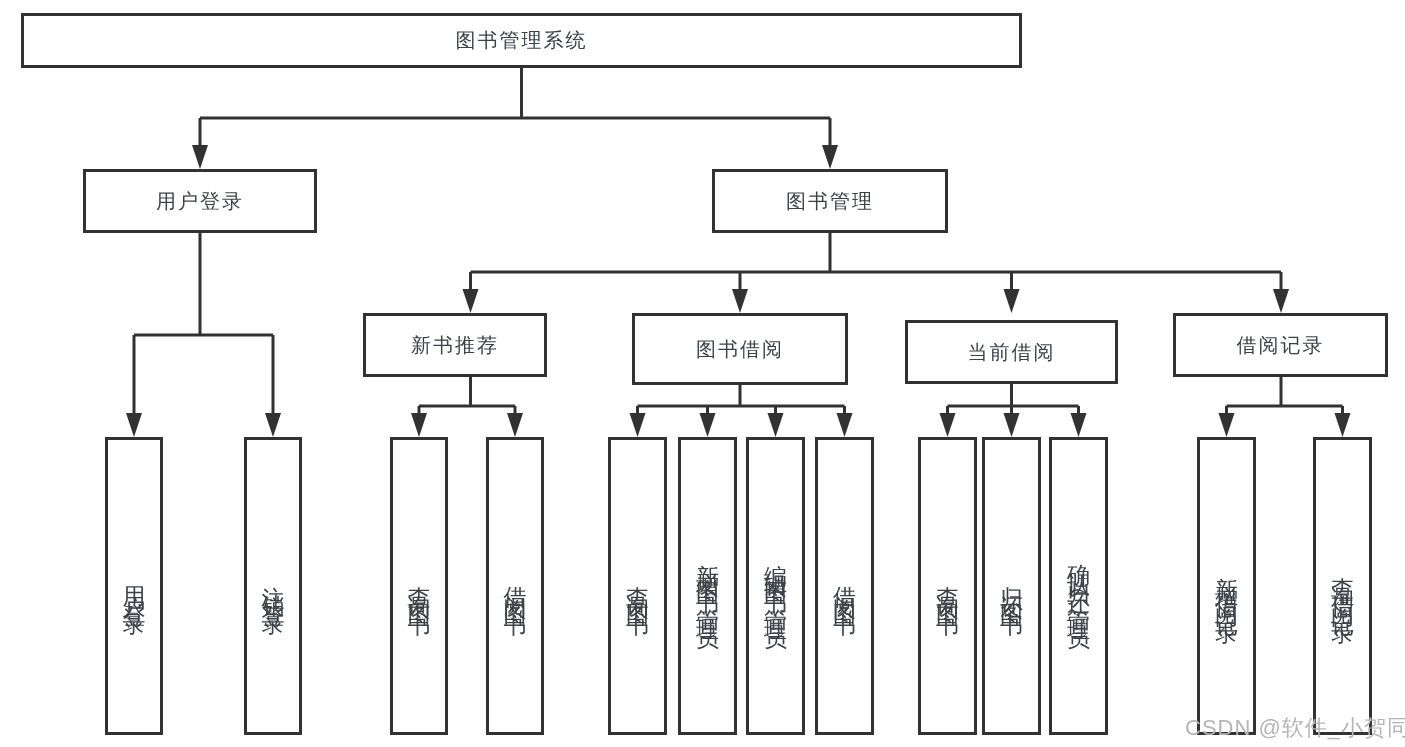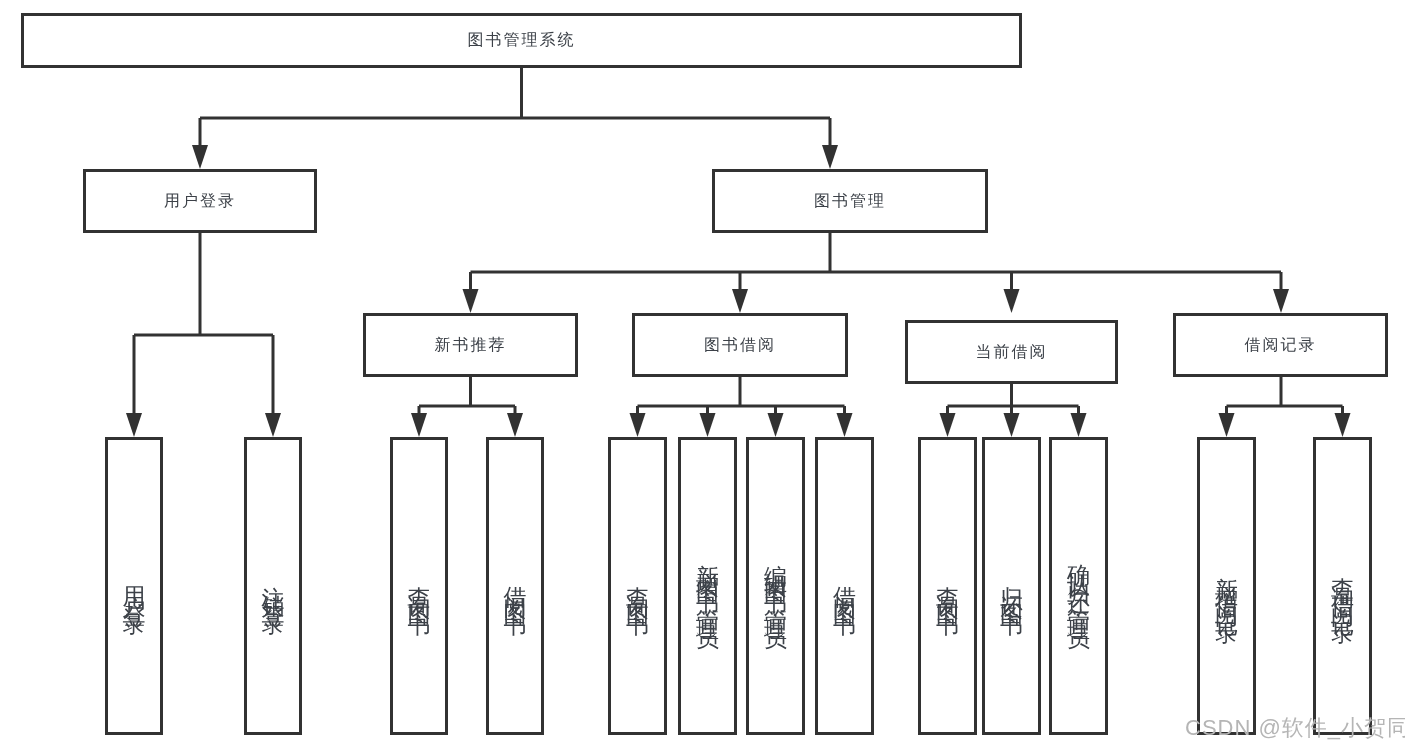--- a/index.html
+++ b/index.html
@@ -24,40 +24,40 @@
   }
   .node {
     position: absolute;
     box-sizing: border-box;
     border: 3px solid #323232;
     background: #ffffff;
     display: flex;
     align-items: center;
     justify-content: center;
     color: #3c4148;
-    font-size: 16px;
+    font-size: 20px;
     letter-spacing: 2px;
     white-space: nowrap;
   }
   .leaf {
     writing-mode: vertical-rl;
     text-orientation: mixed;
     font-size: 23px;
     letter-spacing: 9px;
     line-height: 1;
     white-space: normal;
   }
   
   .pos-root { left: 21px;  top: 13px;  width: 1001px; height: 55px; }
   
   .pos-b0   { left: 83px;  top: 169px; width: 234px; height: 64px; }
-  .pos-b1   { left: 712px; top: 169px; width: 276px; height: 64px; }
+  .pos-b1   { left: 712px; top: 169px; width: 236px; height: 64px; }
   
-  .pos-c0   { left: 363px;  top: 313px; width: 215px; height: 64px; font-family: Liberation Serif, serif; }
-  .pos-c1   { left: 632px;  top: 313px; width: 216px; height: 64px; }
+  .pos-c0   { left: 363px;  top: 313px; width: 184px; height: 64px; font-family: Liberation Serif, serif; }
+  .pos-c1   { left: 632px;  top: 313px; width: 216px; height: 72px; }
   .pos-c2   { left: 905px;  top: 320px; width: 213px; height: 64px; }
   .pos-c3   { left: 1173px; top: 313px; width: 215px; height: 64px; }
   
   .pos-l0  { left: 105px;  top: 437px; width: 58px; height: 298px; }
   .pos-l1  { left: 244px;  top: 437px; width: 58px; height: 298px; }
   .pos-l2  { left: 390px;  top: 437px; width: 58px; height: 298px; }
   .pos-l3  { left: 486px;  top: 437px; width: 58px; height: 298px; }
   .pos-l4  { left: 608px;  top: 437px; width: 59px; height: 298px; }
   .pos-l5  { left: 678px;  top: 437px; width: 59px; height: 298px; }
   .pos-l6  { left: 746px;  top: 437px; width: 59px; height: 298px; }

